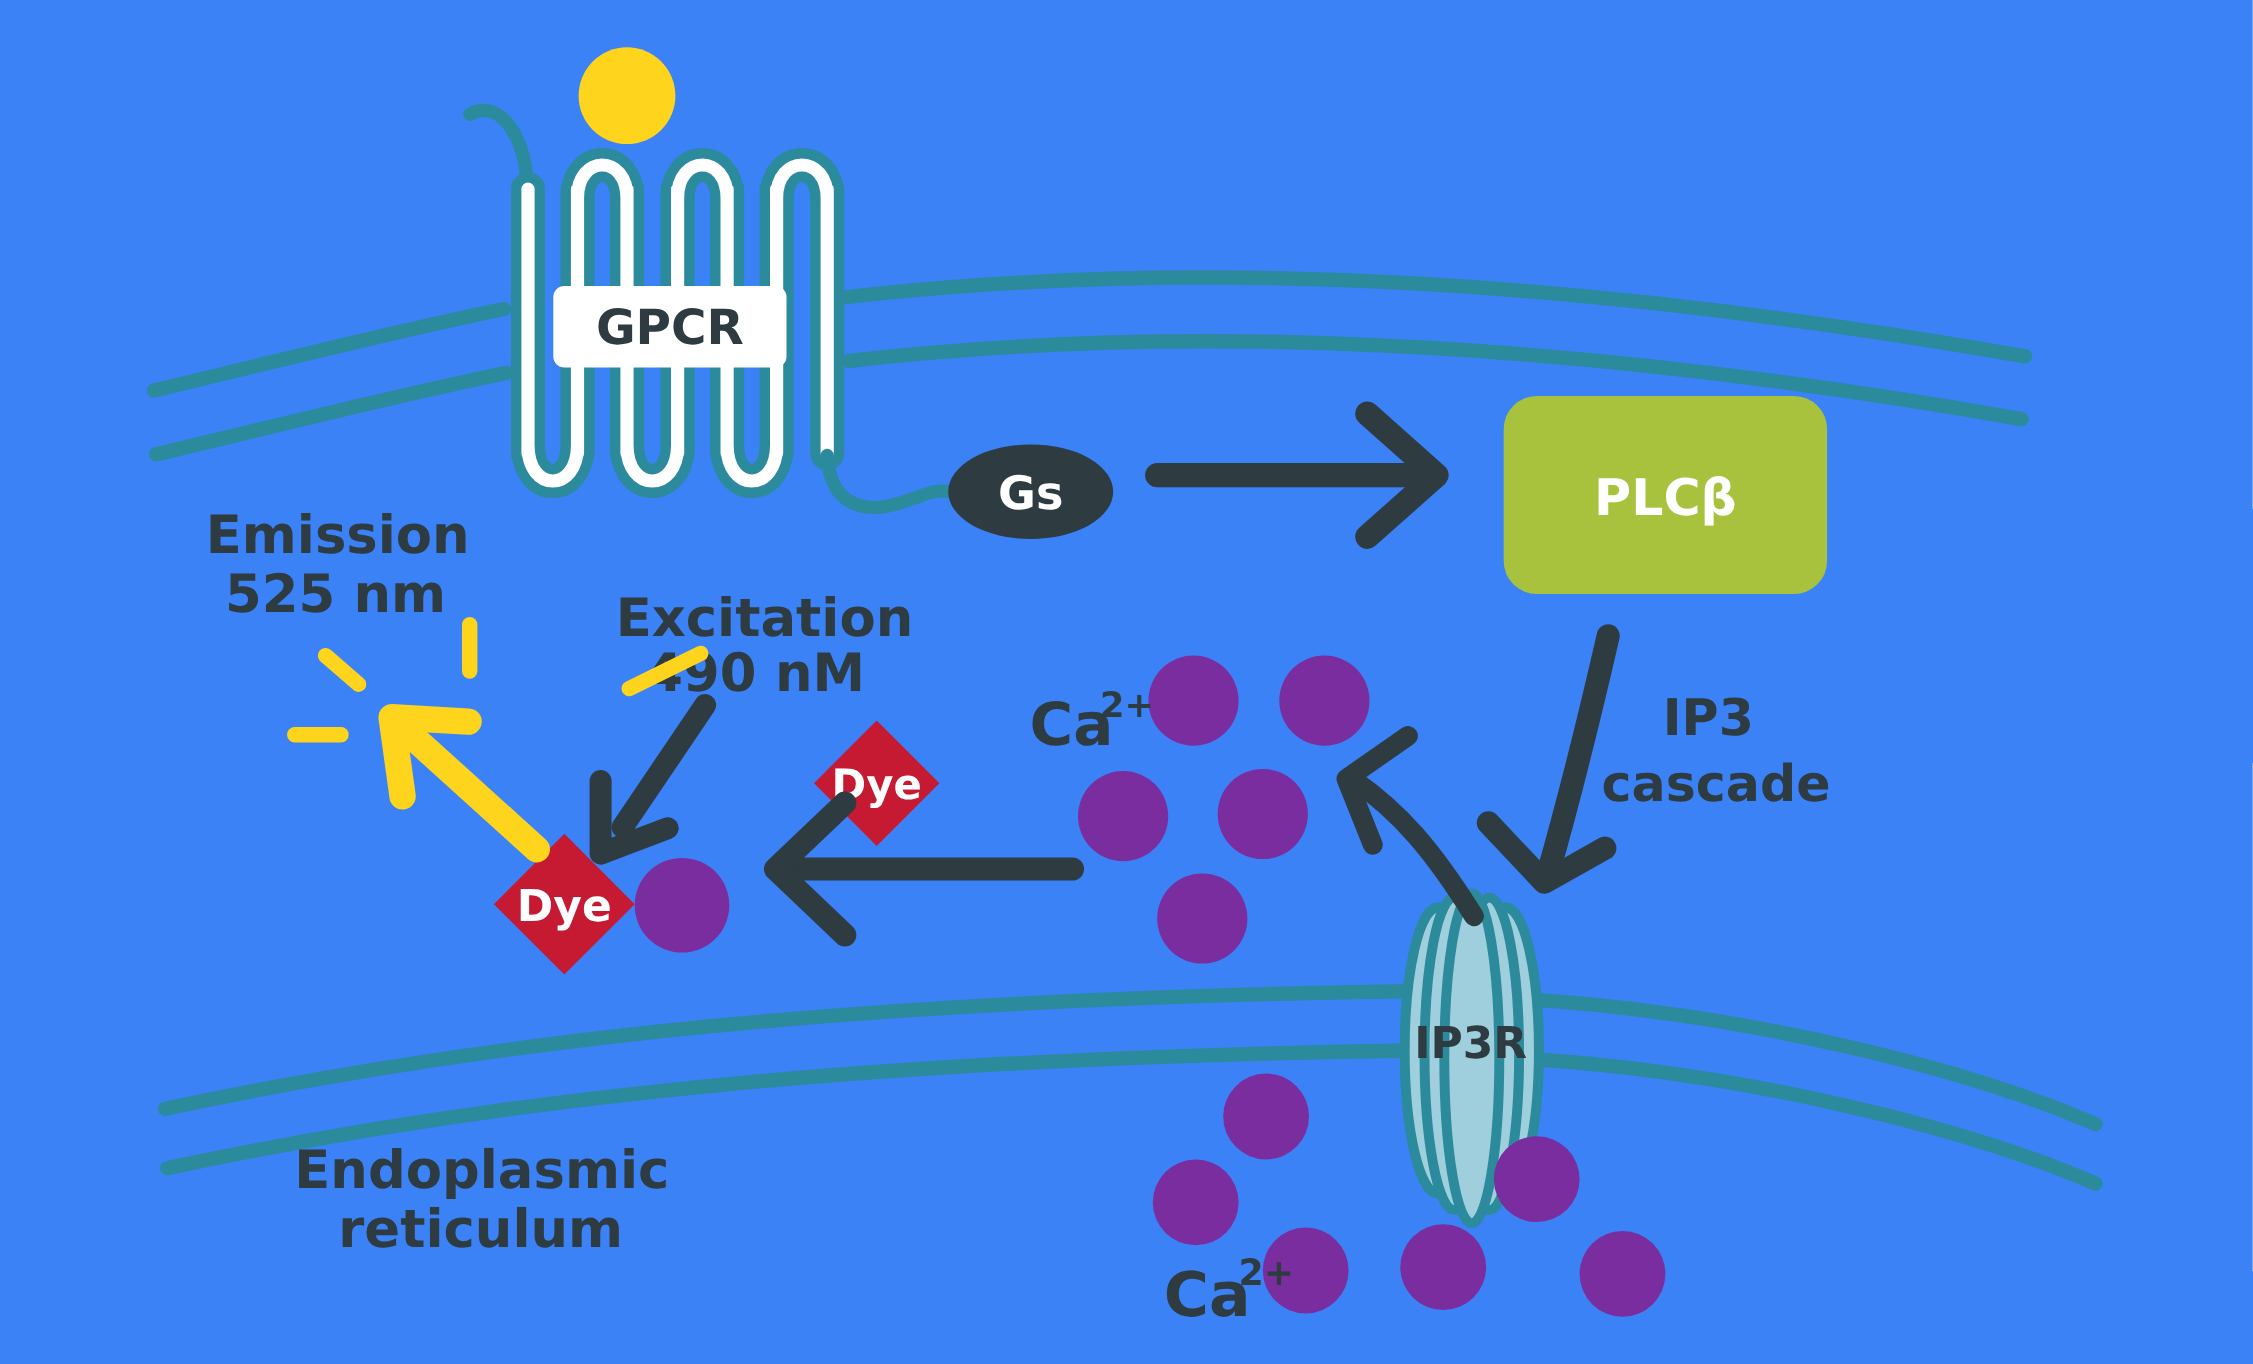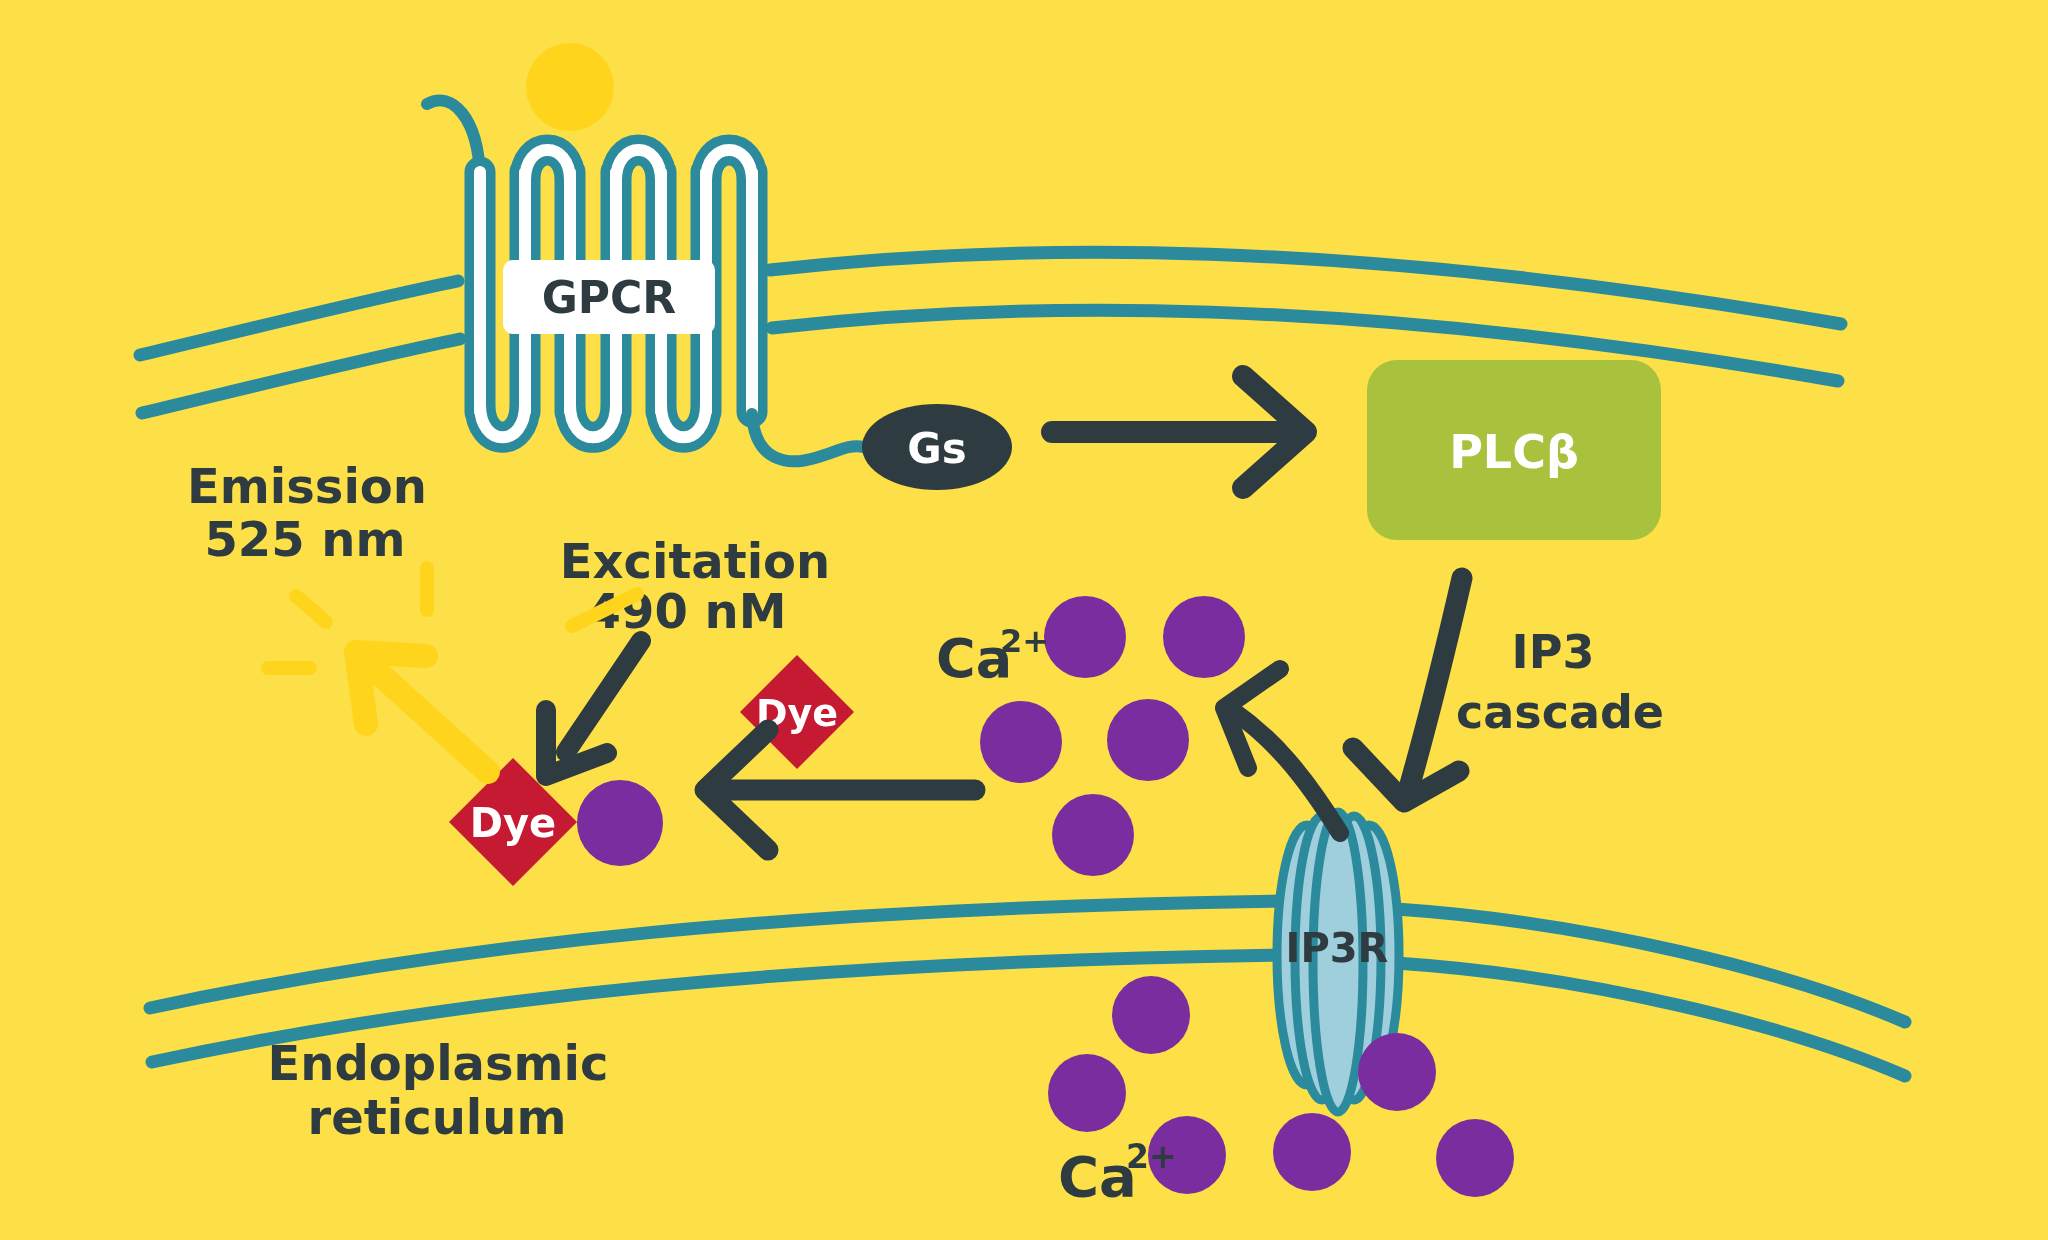--- a/index.html
+++ b/index.html
@@ -1,16 +1,16 @@
 <!DOCTYPE html>
 <html><head>
 <meta charset="utf-8">
 <style>
   html,body{margin:0;padding:0;background:#ffffff;}
-  .stage{position:relative;width:2048px;height:1240px;background:#fde047;overflow:hidden;}
+  .stage{position:relative;width:2048px;height:1240px;background:#3b82f6;overflow:hidden;}
   svg{display:block;}
   text{font-family:"DejaVu Sans","Liberation Sans",sans-serif;}
   .lbl{fill:#2E3B40;font-weight:bold;}
   .lbl-white{fill:#ffffff;font-weight:bold;}
 </style>
 </head>
 <body>
 
 <div class="stage">
 <svg width="2048" height="1240" viewBox="0 0 2048 1240">

